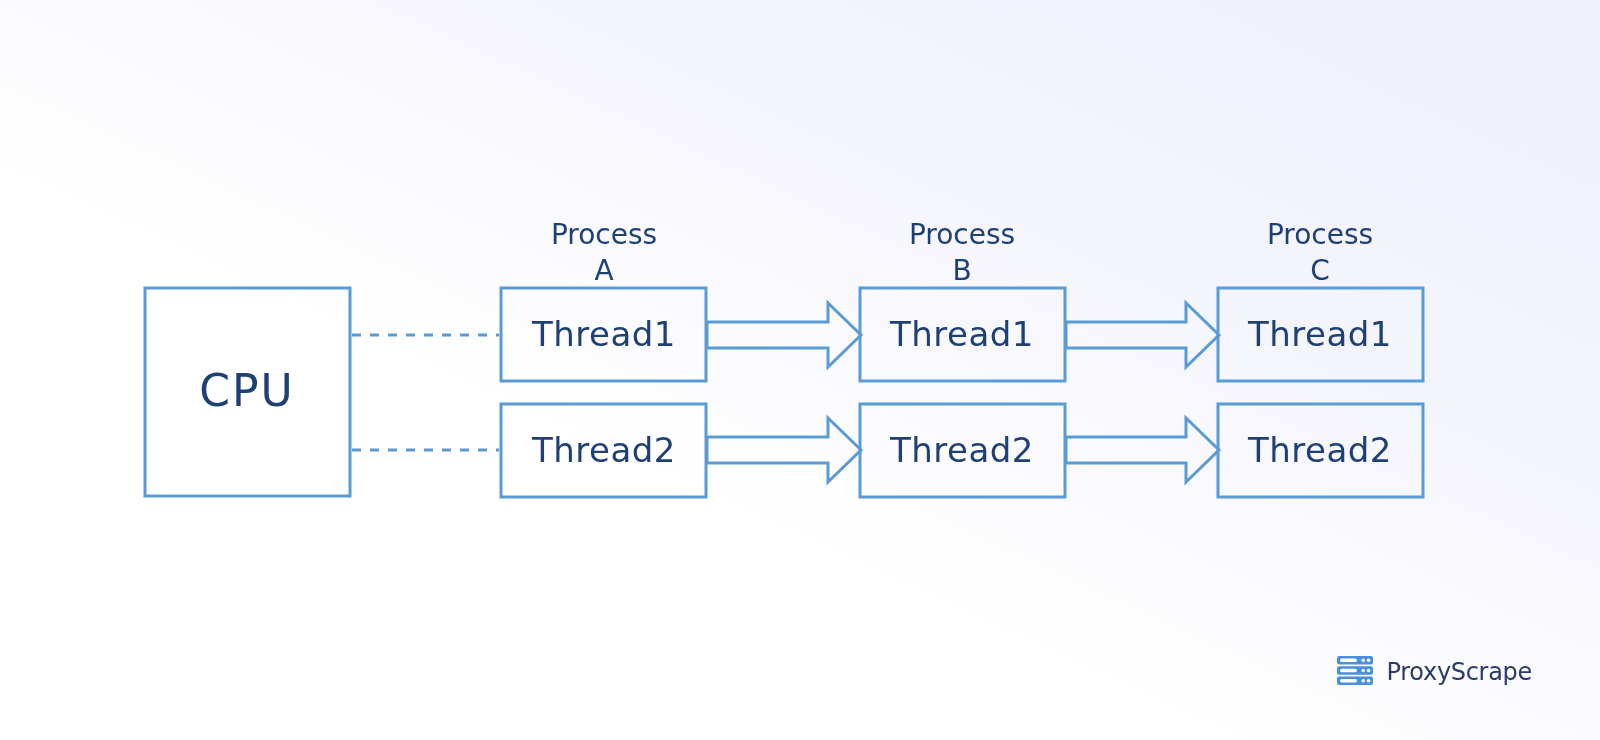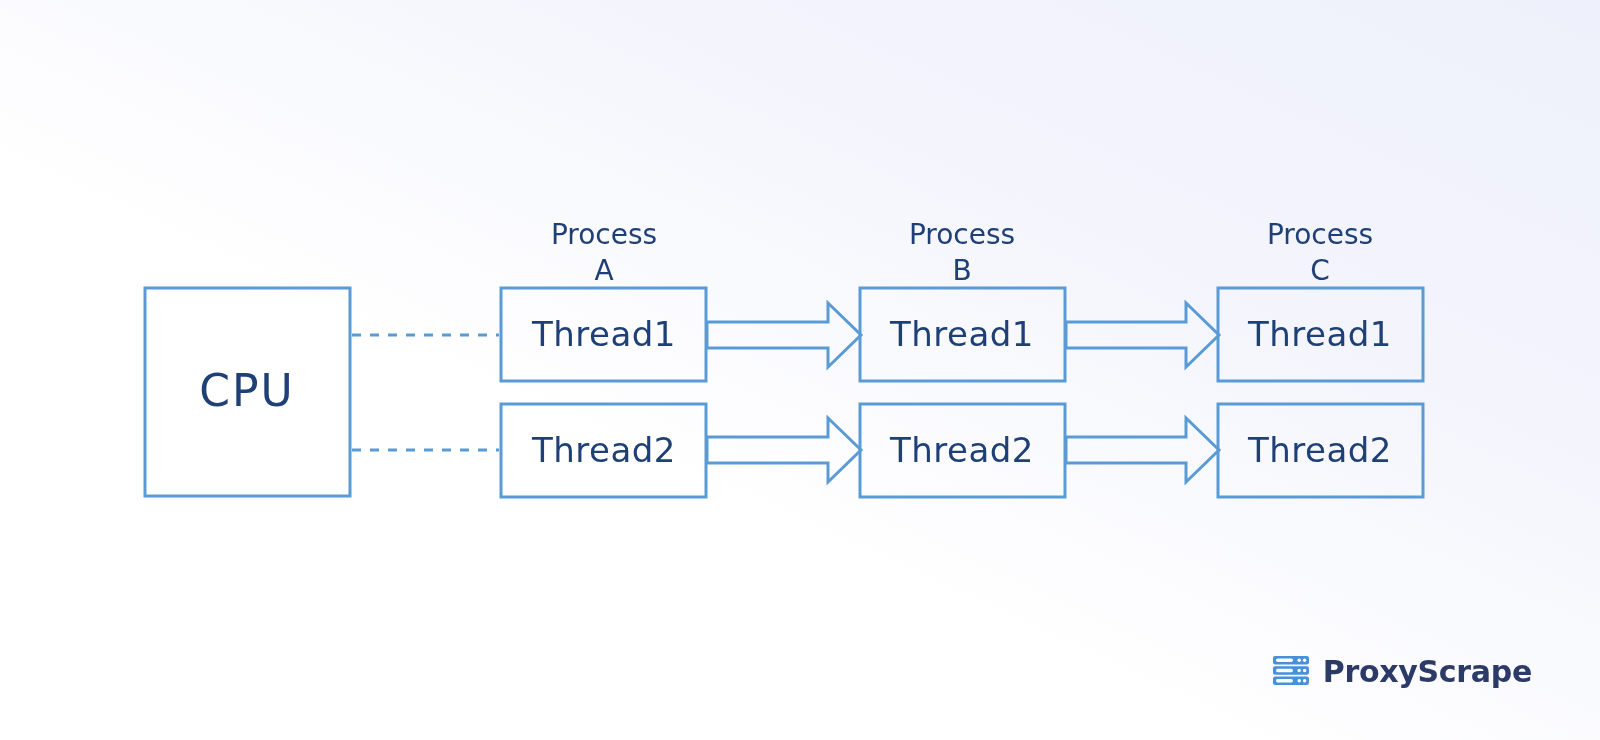--- a/index.html
+++ b/index.html
@@ -80,22 +80,22 @@
     position: absolute;
     right: 68px;
     bottom: 46px;
     display: flex;
     align-items: center;
     gap: 12px;
   }
   #logo-wordmark {
     color: #2b3a67;
     font-family: "DejaVu Sans", "Liberation Sans", sans-serif;
-    font-size: 30px;
-    font-weight: bold;
+    font-size: 24px;
+    font-weight: normal;
     letter-spacing: -0.3px;
     line-height: 1;
     white-space: nowrap;
   }
 </style>
 </head>
 <body>
 
 <div id="canvas">
 

